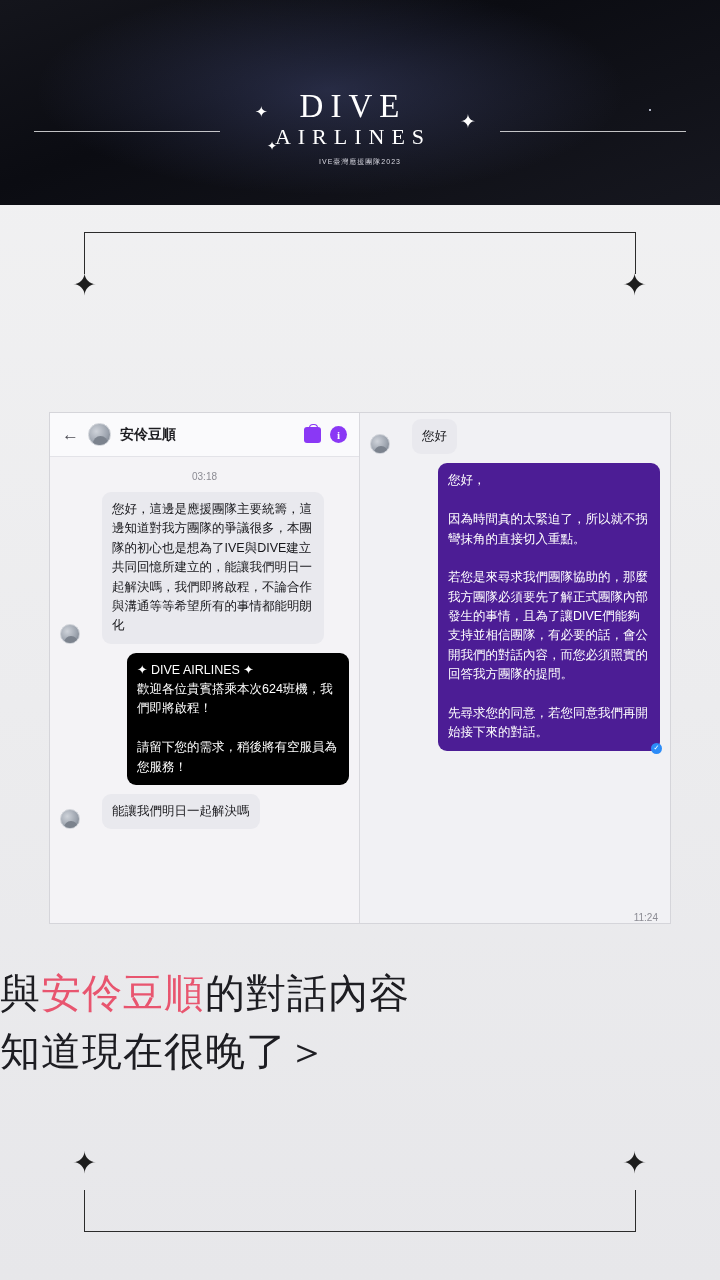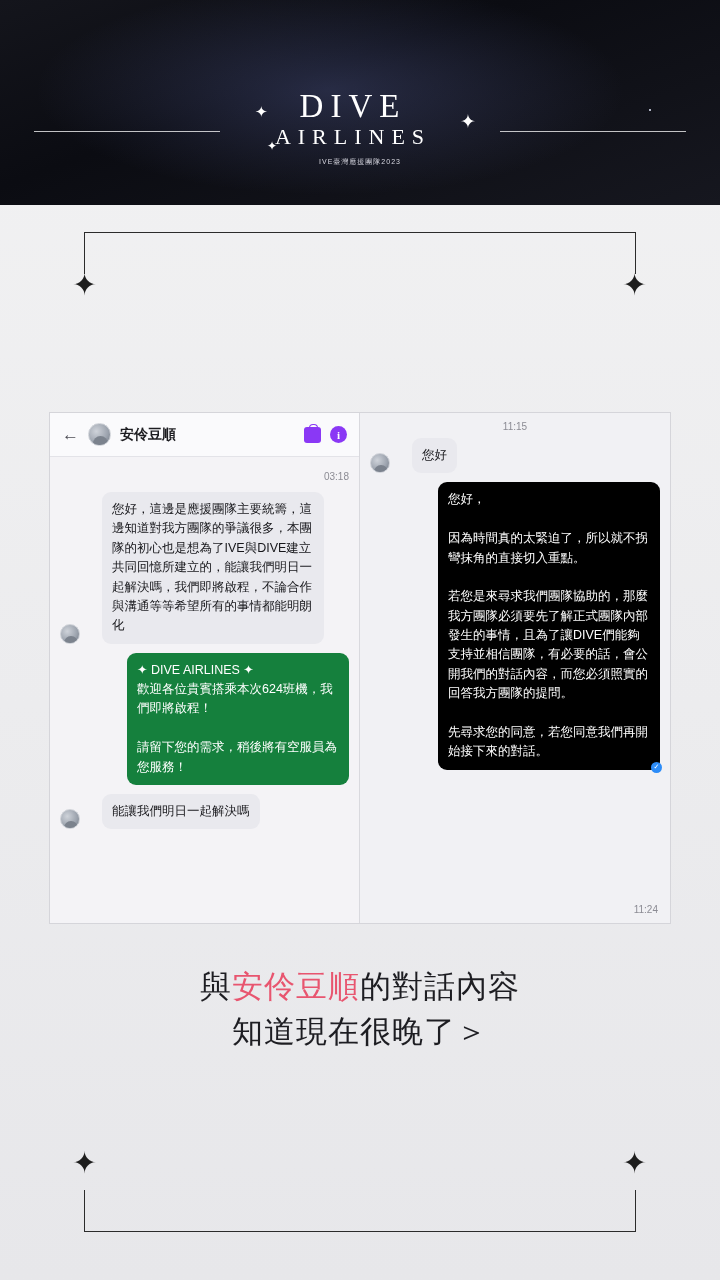--- a/index.html
+++ b/index.html
@@ -142,21 +142,21 @@
   }
   .hdr-info {
     width: 17px; height: 17px; border-radius: 50%;
     background: #8a38f5; color: #fff; font-size: 11px; font-weight: bold;
     display: flex; align-items: center; justify-content: center;
     font-family: "Liberation Serif", serif; flex: none;
   }
 
   .msgs { padding: 10px 10px 0 10px; }
   .ts {
-    text-align: right;
+    text-align: center;
     font-size: 10px;
     color: #8b8b93;
     margin: 4px 0 10px 0;
   }
   .row { display: flex; align-items: flex-end; gap: 22px; margin-bottom: 9px; }
   .row.out { justify-content: flex-end; }
   .sm-avatar {
     width: 20px; height: 20px; border-radius: 50%;
     background: radial-gradient(circle at 35% 35%, #cfd3da 0%, #9ba2ad 60%, #6f7681 100%);
     border: 1px solid #cfd2d8; flex: none; position: relative; overflow: hidden;
@@ -169,46 +169,46 @@
   .bubble {
     max-width: 222px;
     font-size: 12.5px;
     line-height: 1.55;
     padding: 8px 10px;
     border-radius: 9px;
     white-space: pre-wrap;
     word-break: break-all;
   }
   .bubble.in { background: #e9e9ee; color: #16161a; }
-  .bubble.blue { background: #15803d; color: #ffffff; }
-  .bubble.purple { background: #000000; color: #ffffff; }
+  .bubble.blue { background: #000000; color: #ffffff; }
+  .bubble.purple { background: #4c1d95; color: #ffffff; }
 
   
   .pane.right .msgs { padding-top: 6px; }
   .ts-right-top { text-align: center; font-size: 10px; color: #8b8b93; padding-top: 8px; }
   .ts-bottom {
-    position: absolute; right: 12px; bottom: 8px;
+    position: absolute; right: 12px; bottom: 0;
     font-size: 10px; color: #8b8b93;
   }
   .read-dot {
     position: absolute; right: -2px; bottom: -3px;
     width: 11px; height: 11px; border-radius: 50%;
     background: #2c8cf8; color: #fff; font-size: 7px;
     display: flex; align-items: center; justify-content: center;
   }
   .bubble-wrap { position: relative; }
 
   
   .caption {
     position: absolute;
     left: 0; right: 0; top: 965px;
-    text-align: center;
+    text-align: left;
     font-family: "Liberation Serif", serif;
     color: #1d1d22;
-    font-size: 31px;
+    font-size: 40px;
     line-height: 1.45;
     letter-spacing: 1px;
   }
   .caption .hl { color: #e8556f; }
   .caption .line2 { display: block; }
 </style>
 </head>
 <body>
 
 <div class="page">
@@ -258,21 +258,20 @@
         </div>
 
         <div class="row">
           <span class="sm-avatar"></span>
           <div class="bubble in">能讓我們明日一起解決嗎</div>
         </div>
       </div>
     </div>
 
     <div class="pane right">
-      <div class="ts-right-top">11:15</div>
       <div class="msgs">
         <div class="row">
           <span class="sm-avatar"></span>
           <div class="bubble in">您好</div>
         </div>
         <div class="row out">
           <div class="bubble-wrap">
             <div class="bubble purple">您好，
 
 因為時間真的太緊迫了，所以就不拐彎抹角的直接切入重點。

